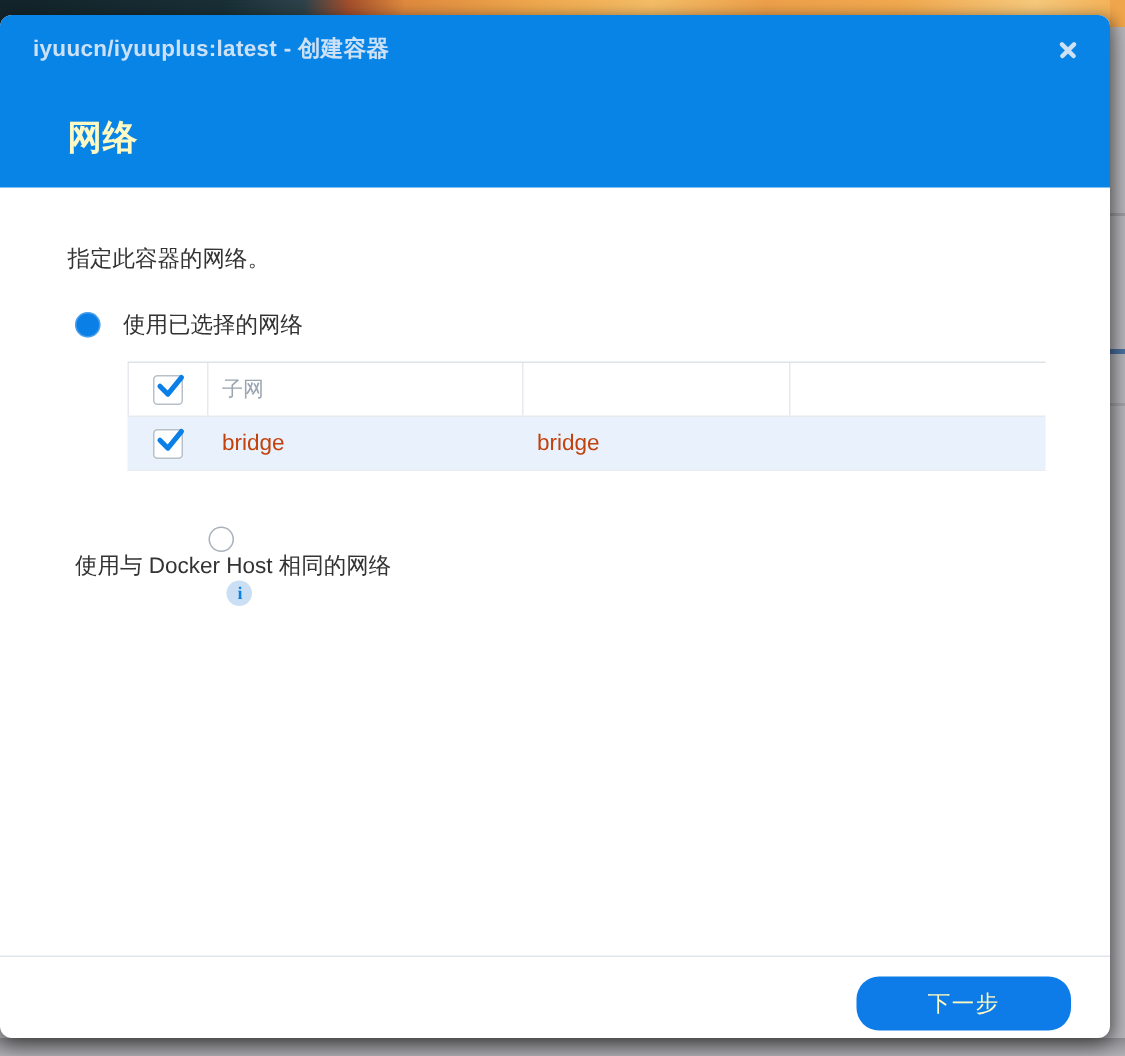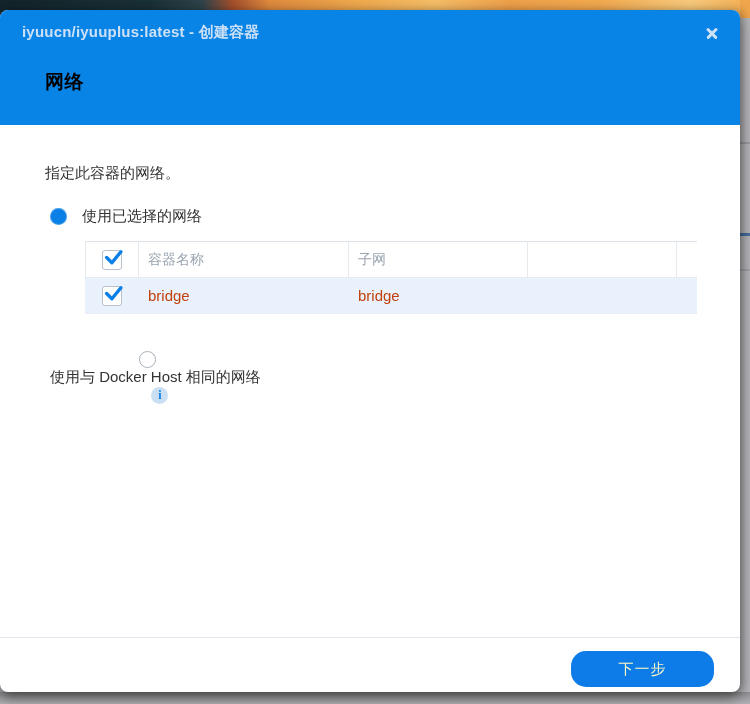--- a/index.html
+++ b/index.html
@@ -70,22 +70,22 @@
   }
   .close-btn .x-bar {
     position: absolute; left: 1px; top: 7px;
     width: 14px; height: 2.6px;
     background: var(--title-text);
     border-radius: 2px;
   }
   .close-btn .x-bar.a { transform: rotate(45deg); }
   .close-btn .x-bar.b { transform: rotate(-45deg); }
   .section-title {
-    position: absolute; left: 45px; top: 59px;
-    font-size: 19px; font-weight: bold; color: #000000;
+    position: absolute; left: 45px; top: 66px;
+    font-size: 23px; font-weight: bold; color: #fef9c3;
     letter-spacing: 0.5px;
   }
 
   .instruction {
     position: absolute; left: 45px; top: 153px;
     font-size: 15px; color: #333333; line-height: 19px;
   }
 
   .option-row {
     position: absolute; left: 50px;
@@ -218,21 +218,20 @@
 
     <div class="network-table">
       <div class="t-row t-head">
         <div class="cell cb">
           <span class="checkbox">
             <svg viewBox="0 0 18 16">
               <path d="M2.5 8 L7.5 13 L16 2.5" stroke="#0a7fe6" stroke-width="3.2" fill="none" stroke-linecap="round" stroke-linejoin="round"></path>
             </svg>
           </span>
         </div>
-        <div class="cell">容器名称</div>
         <div class="cell">子网</div>
         <div class="cell"></div>
       </div>
 
       <div class="t-body">
         <div class="t-row row">
           <div class="cell cb">
             <span class="checkbox">
               <svg viewBox="0 0 18 16">
                 <path d="M2.5 8 L7.5 13 L16 2.5" stroke="#0a7fe6" stroke-width="3.2" fill="none" stroke-linecap="round" stroke-linejoin="round"></path>

